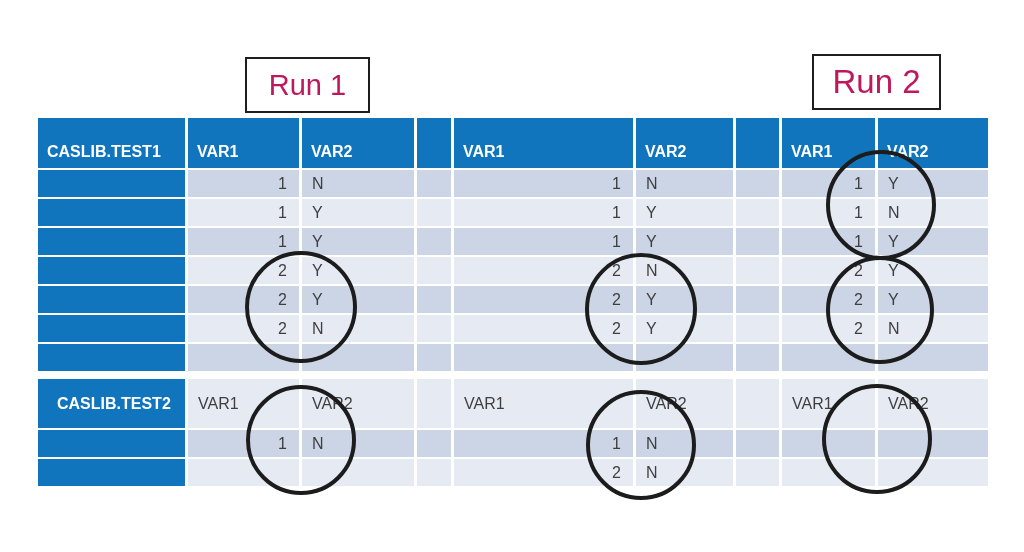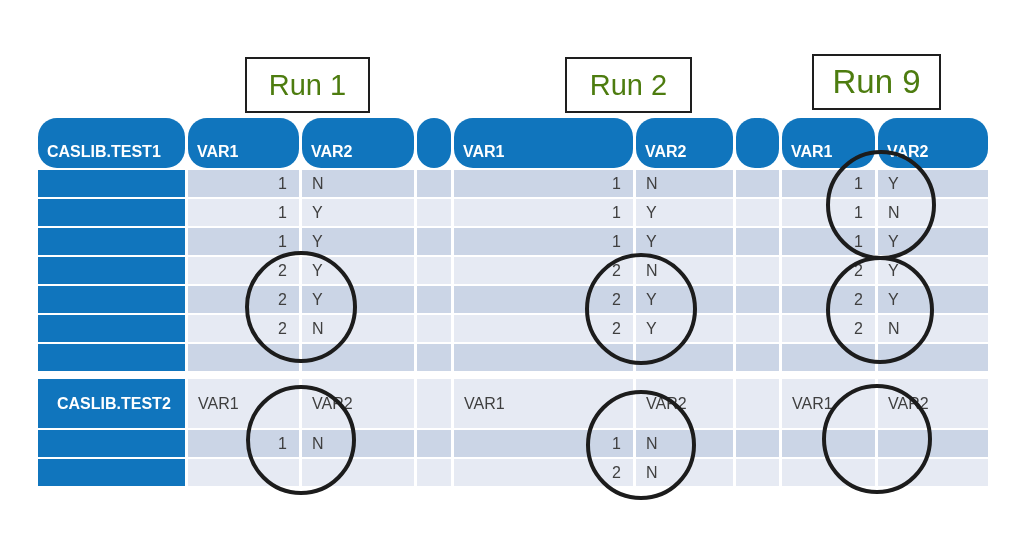--- a/index.html
+++ b/index.html
@@ -2,35 +2,35 @@
 <html style="--header-blue: #1075BD; --band-dark: #CBD5E6; --band-light: #E6EAF3; --ink: #3F3F3F; --header-text: #FFFFFF; --annotation: #1C1C1C; --box-border: #1E1E1E;"><head>
 <meta charset="utf-8">
 <style>
   html,body{margin:0;padding:0;background:#fff;}
   .stage{position:relative;width:1024px;height:552px;background:#ffffff;overflow:hidden;
          font-family:"Liberation Sans",sans-serif;}
 
   
   .runbox{position:absolute;background:#ffffff;border:2px solid var(--box-border,#1e1e1e);
           display:flex;align-items:center;justify-content:center;
-          font-size:29px;color:#4d7c0f;z-index:2;}
+          font-size:29px;color:#be185d;z-index:2;}
   #run-box-1{left:245px;top:57px;width:121px;height:52px;}
   #run-box-2{left:565px;top:57px;width:123px;height:52px;}
   #run-box-3{left:812px;top:54px;width:125px;height:52px;font-size:33px;}
 
   
   .tbl{position:absolute;display:grid;
        grid-template-columns:147px 111px 112px 34px 179px 97px 43px 93px 110px;
        gap:2px 3px;z-index:1;}
   #t1{left:38px;top:118px;grid-template-rows:50px repeat(7,27px);}
   #t2{left:38px;top:379px;grid-template-rows:49px 27px 27px;}
 
   .c{display:flex;align-items:center;font-size:16px;color:var(--ink,#3f3f3f);overflow:hidden;}
   .hd{background:var(--header-blue,#1075bd);color:var(--header-text,#fff);font-weight:700;
-      align-items:flex-end;padding:0 8px 7px 9px;border-radius:19px;}
+      align-items:flex-end;padding:0 8px 7px 9px;}
   .hd2{background:var(--header-blue,#1075bd);color:var(--header-text,#fff);font-weight:700;
        align-items:center;padding-left:19px;}
   .lb{background:var(--header-blue,#1075bd);}
   .ra{background:var(--band-dark,#cbd5e6);}
   .rb{background:var(--band-light,#e6eaf3);}
   .sh{background:var(--band-light,#e6eaf3);padding-left:10px;}
   .n{justify-content:flex-end;padding-right:12px;}
   .t{padding-left:10px;}
 
   
@@ -43,22 +43,21 @@
   #c5{left:246px;top:385px;width:102px;height:102px;}
   #c6{left:586px;top:390px;width:102px;height:102px;}
   #c7{left:822px;top:384px;width:102px;height:102px;}
 </style>
 </head>
 <body>
 
 <div class="stage">
 
   <div class="runbox" id="run-box-1">Run 1</div>
-  <div class="runbox" id="run-box-2">Run 2</div>
-  <div class="runbox" id="run-box-3">Run 9</div>
+  <div class="runbox" id="run-box-3">Run 2</div>
 
   <div class="tbl" id="t1">
 
     <div class="c hd">CASLIB.TEST1</div>
     <div class="c hd">VAR1</div>
     <div class="c hd">VAR2</div>
     <div class="c hd"></div>
     <div class="c hd">VAR1</div>
     <div class="c hd">VAR2</div>
     <div class="c hd"></div>

